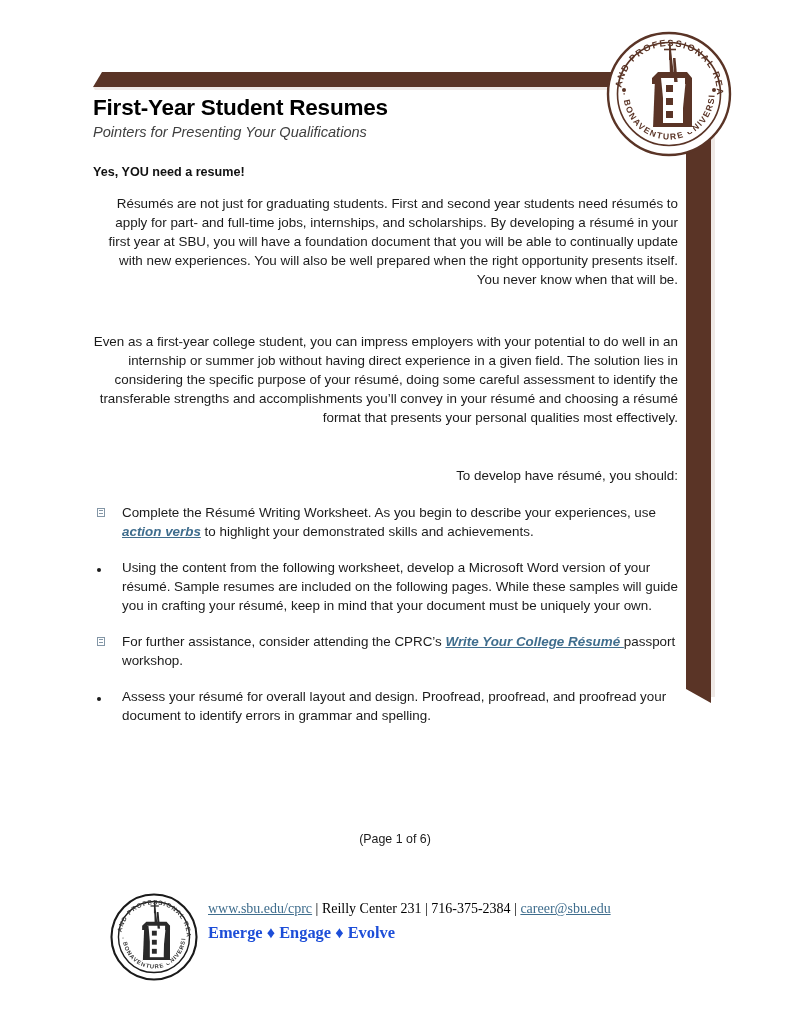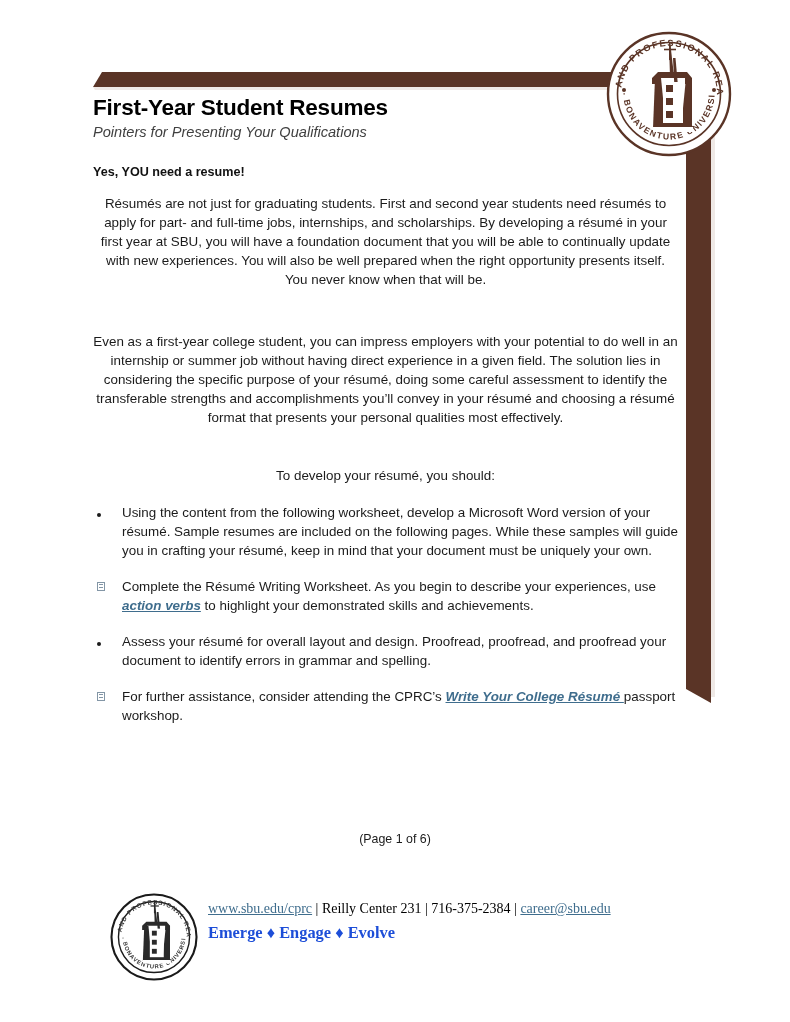--- a/index.html
+++ b/index.html
@@ -95,21 +95,21 @@
     font-size: 12.6px;
     font-weight: bold;
     margin: 24px 0 0 0;
     color: #111;
   }
   .para {
     font-size: 13.4px;
     line-height: 1.42;
     margin: 15px 0 0 0;
     color: #1b1b1b;
-    text-align: center;
+    text-align: right;
   }
   .para.gap-lg { margin-top: 43px; }
   .para.gap-md { margin-top: 39px; }
 
   
   .bullets {
     margin: 18px 0 0 0;
     padding: 0;
     list-style: none;
   }
@@ -257,42 +257,42 @@
 
   <h1 class="doc-title">First-Year Student Resumes</h1>
   <div class="doc-subtitle">Pointers for Presenting Your Qualifications</div>
 
   <div class="lead-bold">Yes, YOU need a resume!</div>
 
   <p class="para">Résumés are not just for graduating students. First and second year students need résumés to apply for part- and full-time jobs, internships, and scholarships. By developing a résumé in your first year at SBU, you will have a foundation document that you will be able to continually update with new experiences. You will also be well prepared when the right opportunity presents itself. You never know when that will be.</p>
 
   <p class="para gap-lg">Even as a first-year college student, you can impress employers with your potential to do well in an internship or summer job without having direct experience in a given field. The solution lies in considering the specific purpose of your résumé, doing some careful assessment to identify the transferable strengths and accomplishments you’ll convey in your résumé and choosing a résumé format that presents your personal qualities most effectively.</p>
 
-  <p class="para gap-md">To develop your résumé, you should:</p>
+  <p class="para gap-md">To develop have résumé, you should:</p>
 
   <ul class="bullets">
+
+    <li class="bullet-item">
+      <span class="marker"><span class="marker-box"></span></span>
+      <span>Complete the Résumé Writing Worksheet. As you begin to describe your experiences, use </span><a class="doclink" href="#">action verbs</a><span> to highlight your demonstrated skills and achievements.</span>
+    </li>
 
     <li class="bullet-item">
       <span class="marker"><span class="marker-dot"></span></span>
       <span>Using the content from the following worksheet, develop a Microsoft Word version of your résumé. Sample resumes are included on the following pages. While these samples will guide you in crafting your résumé, keep in mind that your document must be uniquely your own.</span>
     </li>
 
     <li class="bullet-item">
       <span class="marker"><span class="marker-box"></span></span>
-      <span>Complete the Résumé Writing Worksheet. As you begin to describe your experiences, use </span><a class="doclink" href="#">action verbs</a><span> to highlight your demonstrated skills and achievements.</span>
+      <span>For further assistance, consider attending the CPRC’s </span><a class="doclink" href="#">Write Your College Résumé </a><span>passport workshop.</span>
     </li>
 
     <li class="bullet-item">
       <span class="marker"><span class="marker-dot"></span></span>
       <span>Assess your résumé for overall layout and design. Proofread, proofread, and proofread your document to identify errors in grammar and spelling.</span>
-    </li>
-
-    <li class="bullet-item">
-      <span class="marker"><span class="marker-box"></span></span>
-      <span>For further assistance, consider attending the CPRC’s </span><a class="doclink" href="#">Write Your College Résumé </a><span>passport workshop.</span>
     </li>
 
   </ul>
 </div>
 
 <div class="page-number">(Page 1 of 6)</div>
 
 <div class="footer">
 
   <svg class="footer-logo" viewBox="0 0 132 132">

